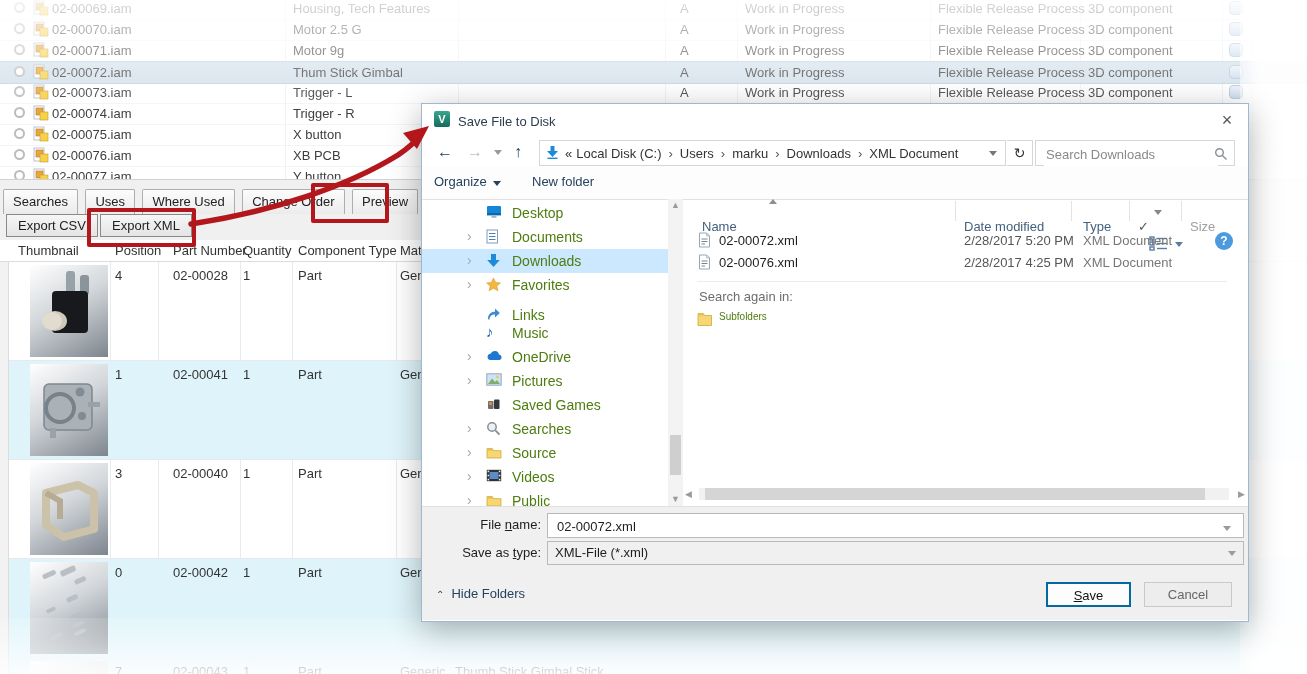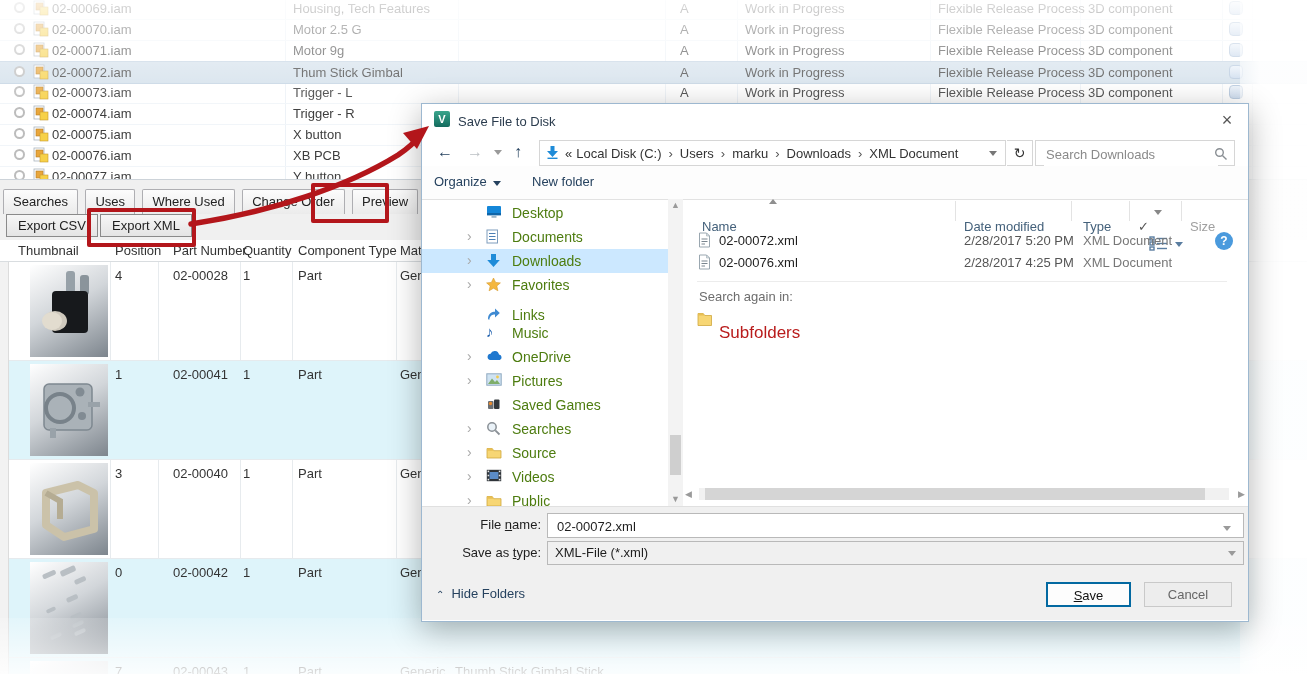--- a/index.html
+++ b/index.html
@@ -578,21 +578,21 @@
         <span class="ftype">XML Document</span>
       </div>
 
       <div style="position:absolute;left:14px;top:82px;width:530px;height:1px;background:#ececec"></div>
       <span style="position:absolute;left:16px;top:90px;color:#6d6d6d;font-size:13px">Search again in:</span>
       <div style="position:absolute;left:14px;top:112px;height:20px">
         <span style="position:absolute;left:0;top:0"><svg width="16" height="16">
               <path d="M1,2.5 h5.2 l1.6,2 H14.5 v10 H1 Z" fill="#f7d674" stroke="#cfa73e" stroke-width="0.8"></path>
               <path d="M1,2.5 h5.2 l1.6,2 H1 Z" fill="#e8bf55"></path>
             </svg></span>
-        <span style="position:absolute;left:22px;top:12px;font-size:17px;color:#b91c1c;white-space:nowrap">Subfolders</span>
+        <span style="position:absolute;left:22px;top:0;font-size:10px;color:#4d7c0f;white-space:nowrap">Subfolders</span>
       </div>
     </div>
 
     <div id="hscroll">
       <span style="position:absolute;left:0;top:2px;color:#9a9a9a;font-size:9px">◀</span>
       <span class="track"></span>
       <span class="hthumb"></span>
       <span style="position:absolute;right:0;top:2px;color:#9a9a9a;font-size:9px">▶</span>
     </div>
 

